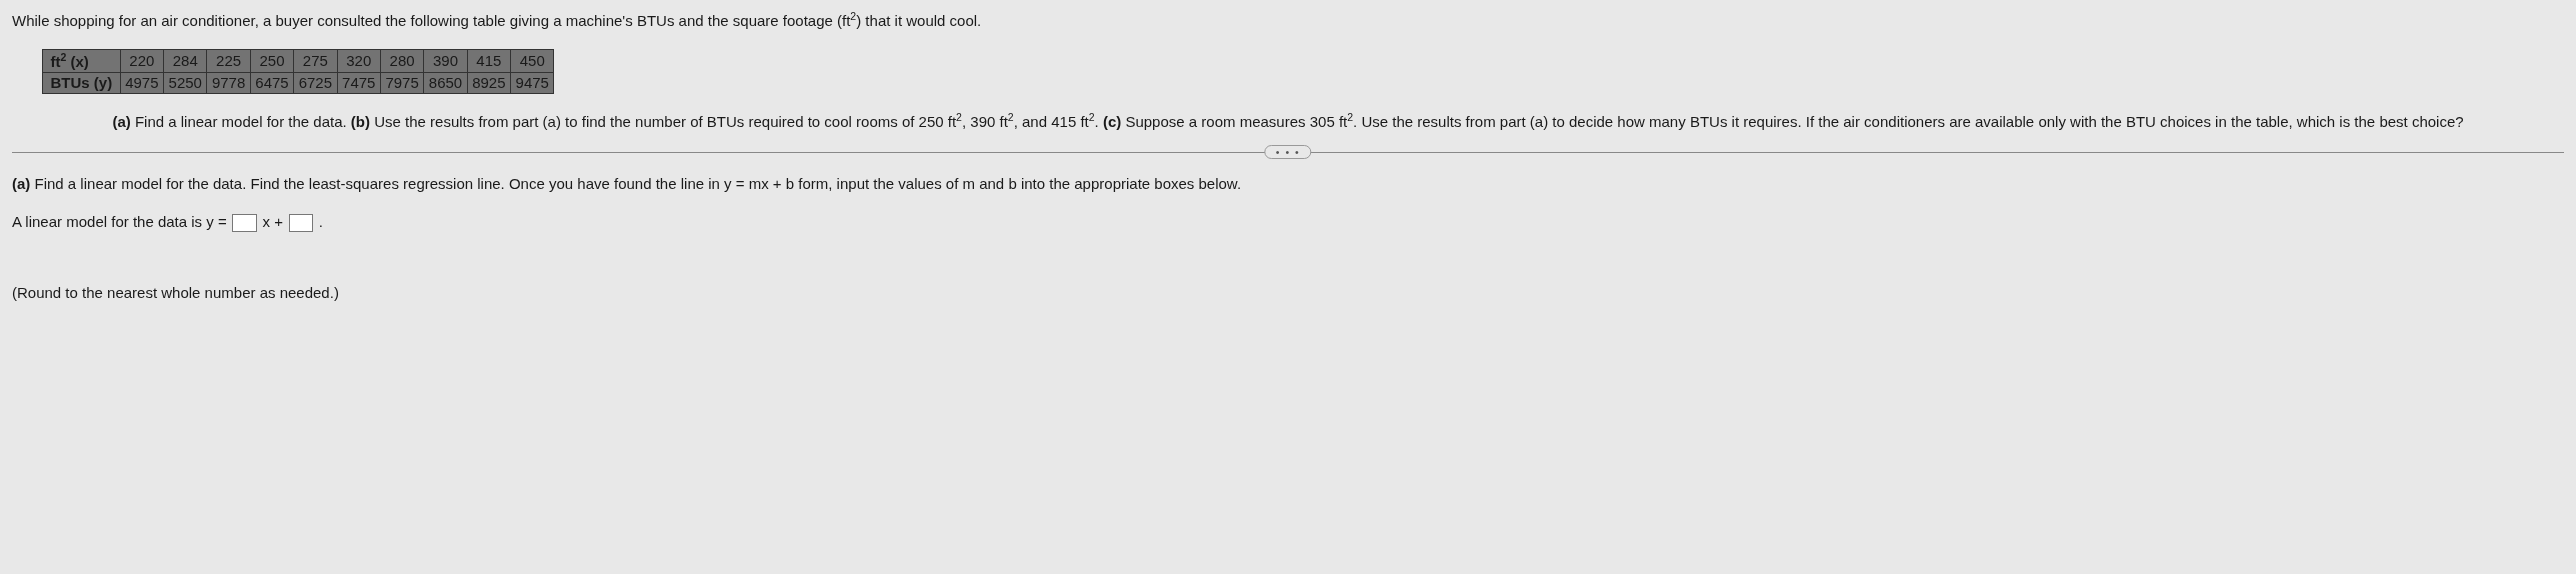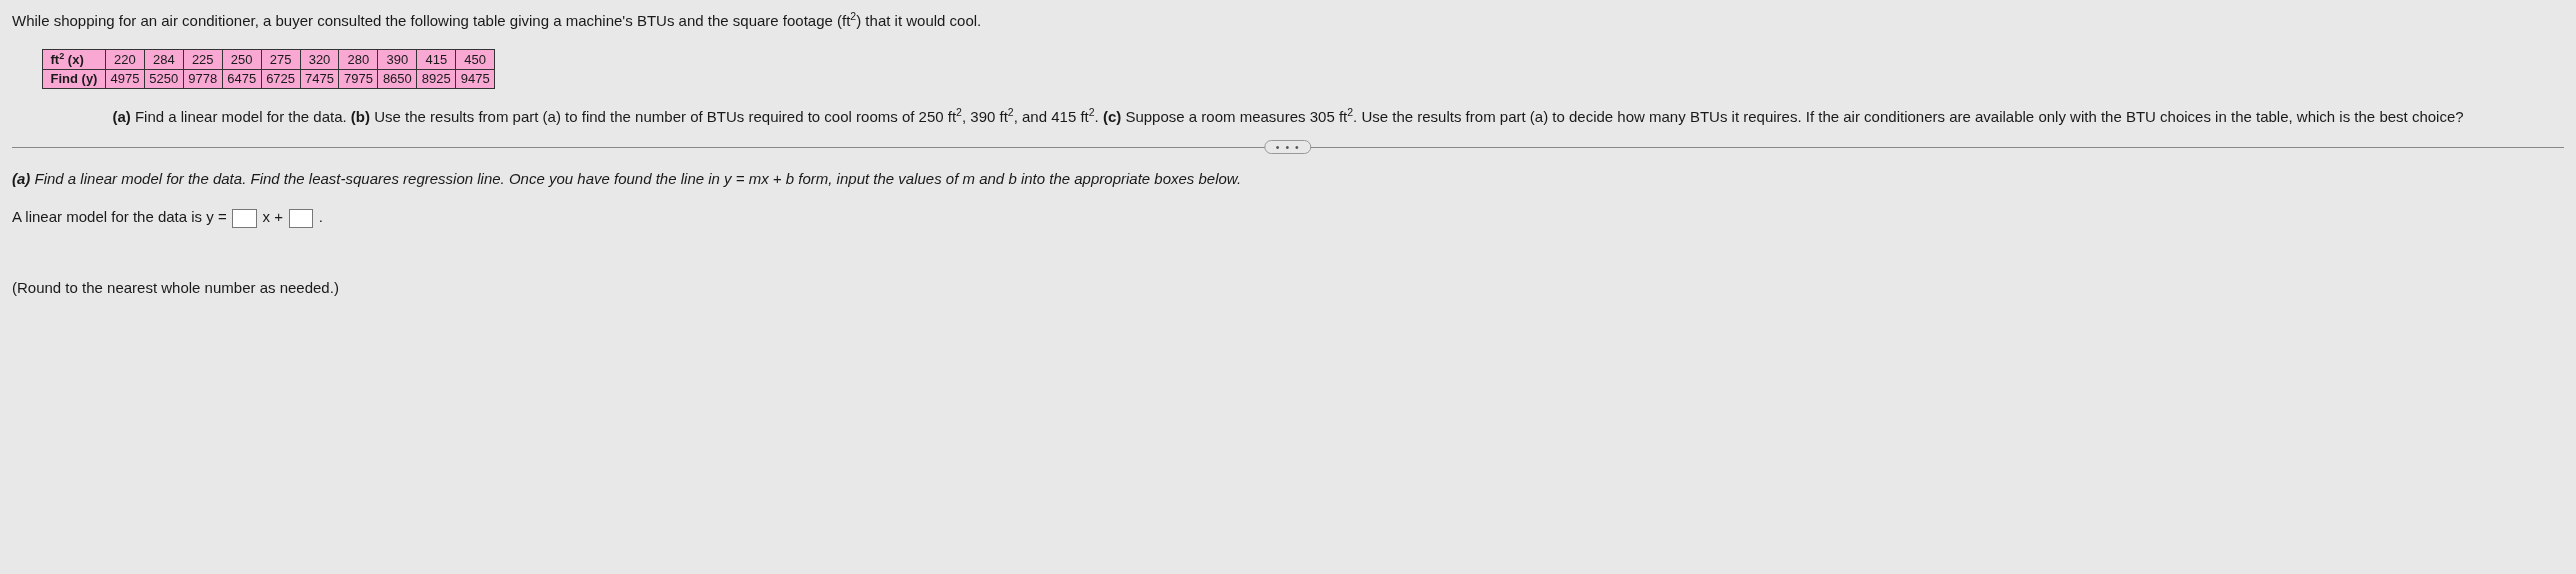--- a/index.html
+++ b/index.html
@@ -22,22 +22,22 @@
     }
     table.data {
       border-collapse: collapse;
       margin: 0 0 16.5px 30px;
     }
     table.data td, table.data th {
       border: 0.7px solid #333;
       padding: 1.5px 4.5px;
       text-align: center;
       font-weight: normal;
-      font-size: 13px;
-      background: #f9a8d4;
+      font-size: 15px;
+      background: #737373;
       margin-top: 48px;
     }
     table.data th {
       text-align: left;
       padding-left: 7.5px;
       padding-right: 7.5px;
       font-weight: bold;
     }
     .questions {
       margin-bottom: 15px;
@@ -64,21 +64,20 @@
       padding: 0 10.5px;
       font-size: 10.5px;
       letter-spacing: 1.5px;
       color: #555;
       cursor: pointer;
       line-height: 12px;
     }
     .part-a-prompt {
       margin: 20px 0 15px 0;
       line-height: 1.5;
-      font-style: italic;
     }
     .answer-line {
       margin-bottom: 4.5px;
       line-height: 1.6;
     }
     .input-box {
       display: inline-block;
       width: 22.5px;
       height: 16.5px;
       border: 0.7px solid #777;
@@ -113,21 +112,21 @@
     <td>225</td>
     <td>250</td>
     <td>275</td>
     <td>320</td>
     <td>280</td>
     <td>390</td>
     <td>415</td>
     <td>450</td>
   </tr>
   <tr>
-    <th>Find (y)</th>
+    <th>BTUs (y)</th>
     <td>4975</td>
     <td>5250</td>
     <td>9778</td>
     <td>6475</td>
     <td>6725</td>
     <td>7475</td>
     <td>7975</td>
     <td>8650</td>
     <td>8925</td>
     <td>9475</td>

